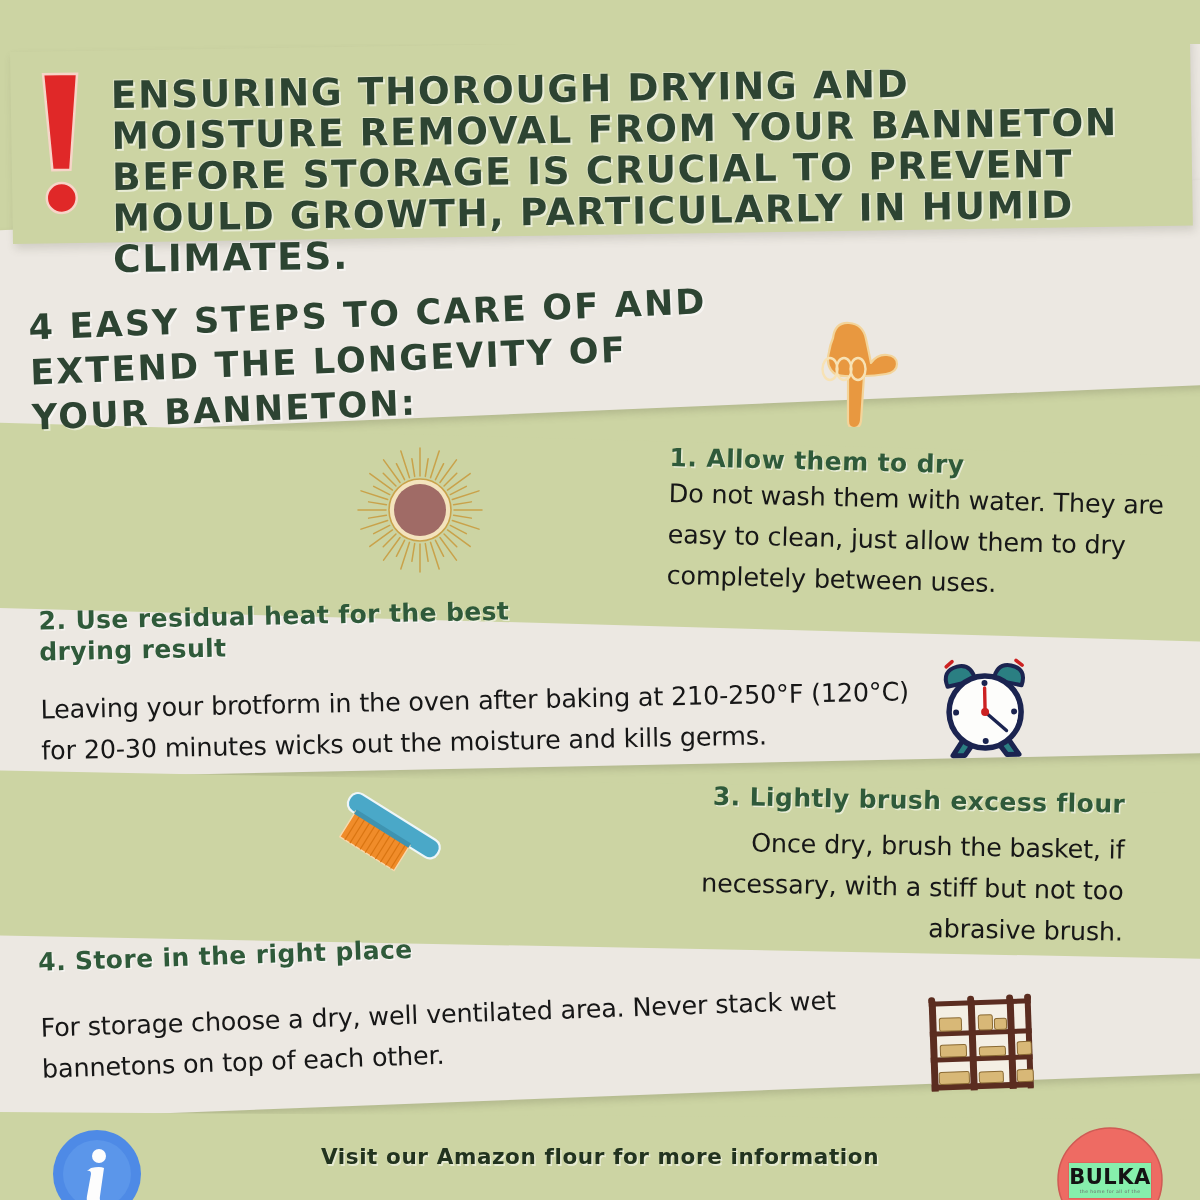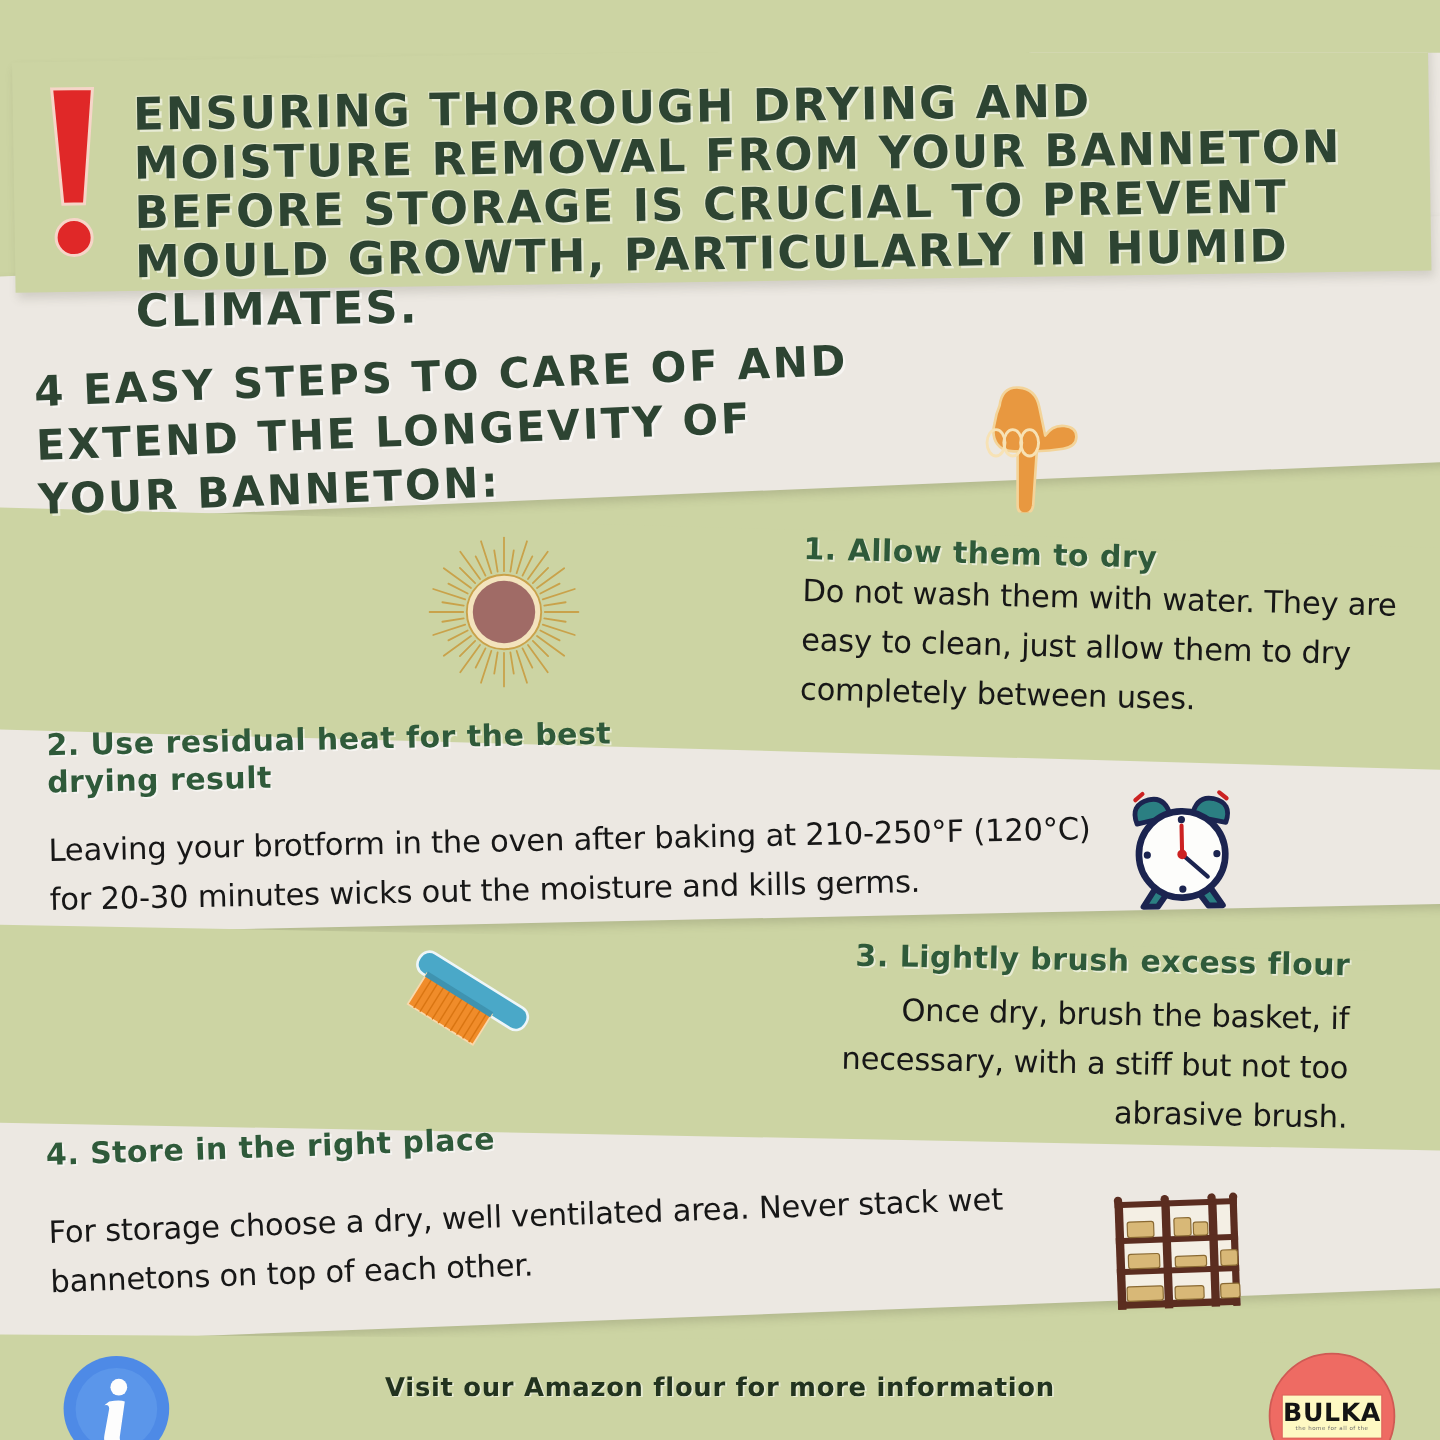--- a/index.html
+++ b/index.html
@@ -141,21 +141,21 @@
     color:#22331f;
     text-shadow:1.5px 1.5px 0 rgba(255,255,255,.5);
   }
   #info-icon { position:absolute; left:44px; top:1082px; width:106px; height:110px; }
   #brand-logo { position:absolute; left:1056px; top:1082px; width:108px; height:108px; }
   #brand-name {
     position:absolute; left:0; top:0; width:100%; height:100%;
     display:flex; flex-direction:column; align-items:center; justify-content:center;
   }
   .brand-box {
-    background:#fef9c3; width:82px; padding:4px 0 3px;
+    background:#86efac; width:82px; padding:4px 0 3px;
     text-align:center; box-shadow:0 0 0 1px rgba(0,0,0,.06);
   }
   .brand-word {
     font-family:"DejaVu Sans", sans-serif; font-weight:bold;
     font-size:21px; letter-spacing:.5px; color:#141414; line-height:21px;
   }
   .brand-tag {
     font-family:"DejaVu Sans", sans-serif; font-size:4.6px;
     letter-spacing:.4px; color:#6a6a6a; line-height:7px;
   }

